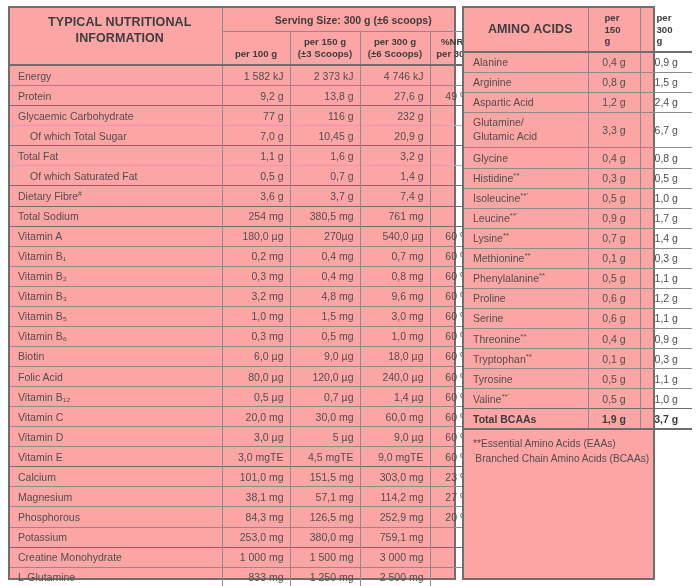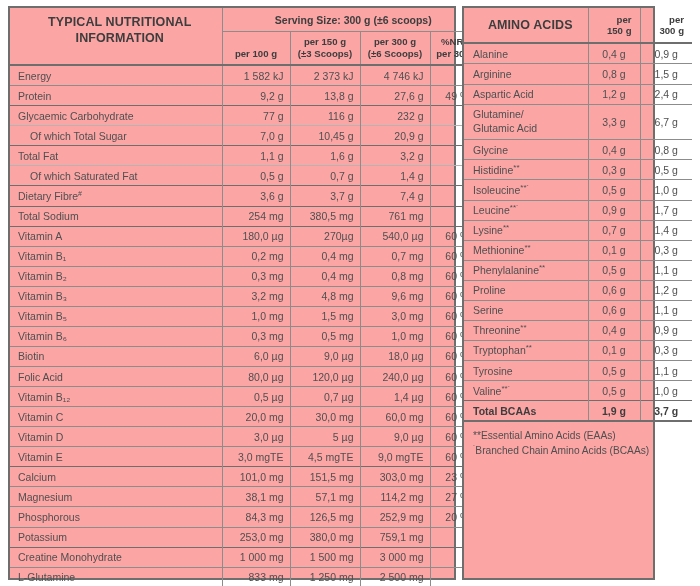--- a/index.html
+++ b/index.html
@@ -117,26 +117,26 @@
   .aa-title {
     font-weight: bold;
     font-size: 12.5px;
     color: #3d3d3d;
     padding: 10px 0 10px 9px;
     letter-spacing: .1px;
     border-bottom: 2px solid #6e6e6e;
     vertical-align: middle;
   }
   .aa-hdr {
-    text-align: right;
+    text-align: left;
     font-weight: bold;
     font-size: 9.6px;
     color: #3d3d3d;
     line-height: 1.2;
-    padding: 4px 8px;
+    padding: 4px 16px;
     border-bottom: 2px solid #6e6e6e;
     vertical-align: middle;
   }
   .aa .aname {
     padding: 3.5px 4px 3.5px 9px;
     white-space: nowrap;
     overflow: hidden;
   }
   .aa .aname.two { white-space: normal; line-height: 1.3; padding-bottom:4px;}
   .aa .aval {

